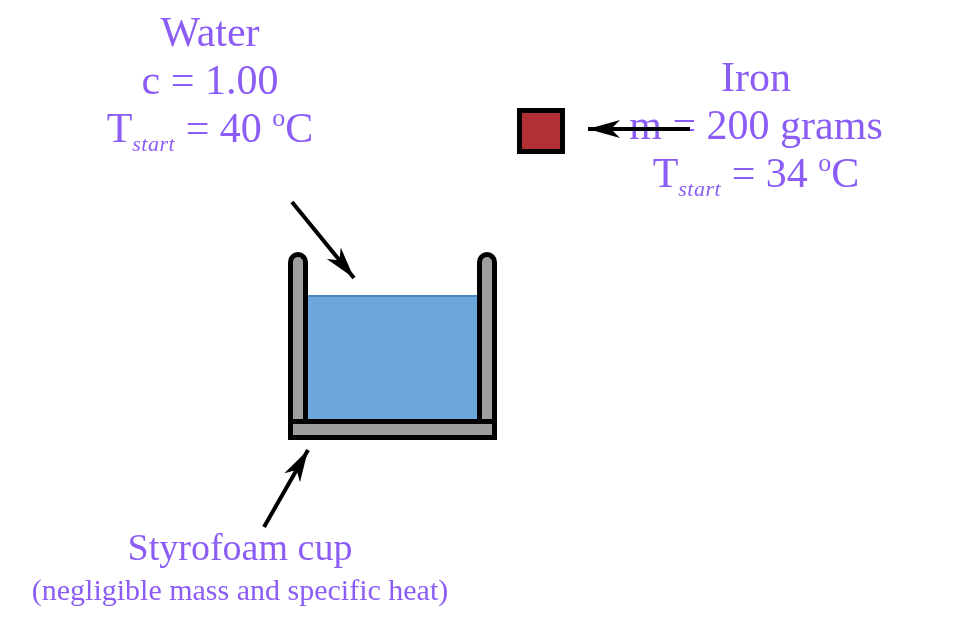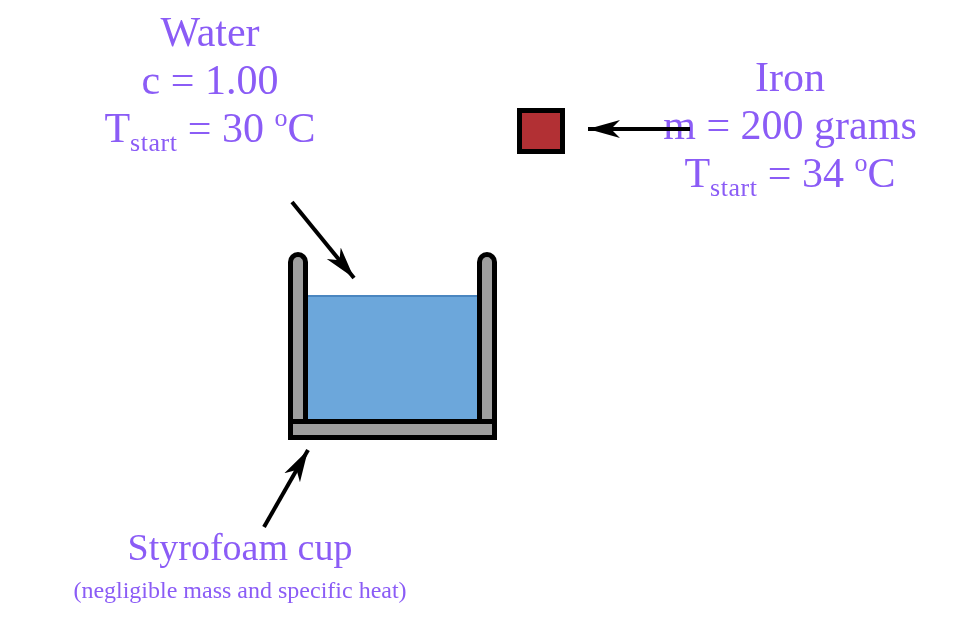--- a/index.html
+++ b/index.html
@@ -13,27 +13,28 @@
     overflow: hidden;
   }
   .label-block {
     position: absolute;
     text-align: center;
     font-size: 42px;
     line-height: 48px;
     white-space: nowrap;
   }
   .water-block { left: 30px;  top: 8px;  width: 360px; }
-  .iron-block  { left: 610px; top: 53px; width: 360px; text-align: center; }
+  .iron-block  { left: 576px; top: 53px; width: 360px; text-align: center; }
   .temp-line sub {
-    font-size: 26px;
+    font-size: 22px;
     vertical-align: baseline;
     position: relative;
     top: 9px;
     letter-spacing: 0.5px;
+    font-style: italic;
   }
   .temp-line sup {
     font-size: 26px;
     vertical-align: baseline;
     position: relative;
     top: -16px;
   }
   .iron-square {
     position: absolute;
     left: 517px;
@@ -82,37 +83,37 @@
   }
   .cup-caption {
     position: absolute;
     left: 20px;
     top: 522px;
     width: 440px;
     text-align: center;
     white-space: nowrap;
   }
   .cup-caption .cap-title { font-size: 38px; line-height: 50px; }
-  .cup-caption .cap-note  { font-size: 24px; line-height: 36px; }
+  .cup-caption .cap-note  { font-size: 30px; line-height: 36px; }
   .arrow-layer {
     position: absolute;
     left: 0; top: 0;
     width: 975px; height: 629px;
     pointer-events: none;
   }
 </style>
 </head>
 <body>
 
 <div class="canvas">
 
   <div class="label-block water-block">
     <div>Water</div>
     <div>c = 1.00</div>
-    <div class="temp-line"><span>T</span><sub>start</sub><span> = 30 </span><sup>o</sup><span>C</span></div>
+    <div class="temp-line"><span>T</span><sub>start</sub><span> = 40 </span><sup>o</sup><span>C</span></div>
   </div>
 
   <div class="label-block iron-block">
     <div>Iron</div>
     <div>m = 200 grams</div>
     <div class="temp-line"><span>T</span><sub>start</sub><span> = 34 </span><sup>o</sup><span>C</span></div>
   </div>
 
   <div class="iron-square"></div>
 

